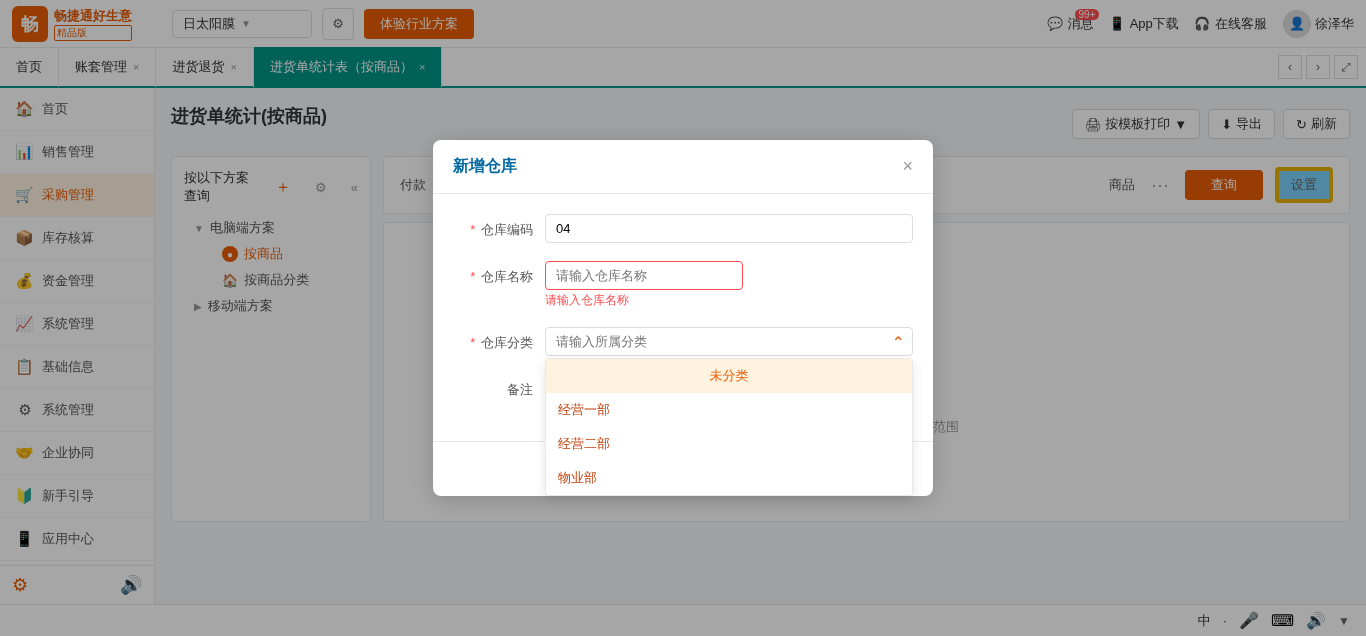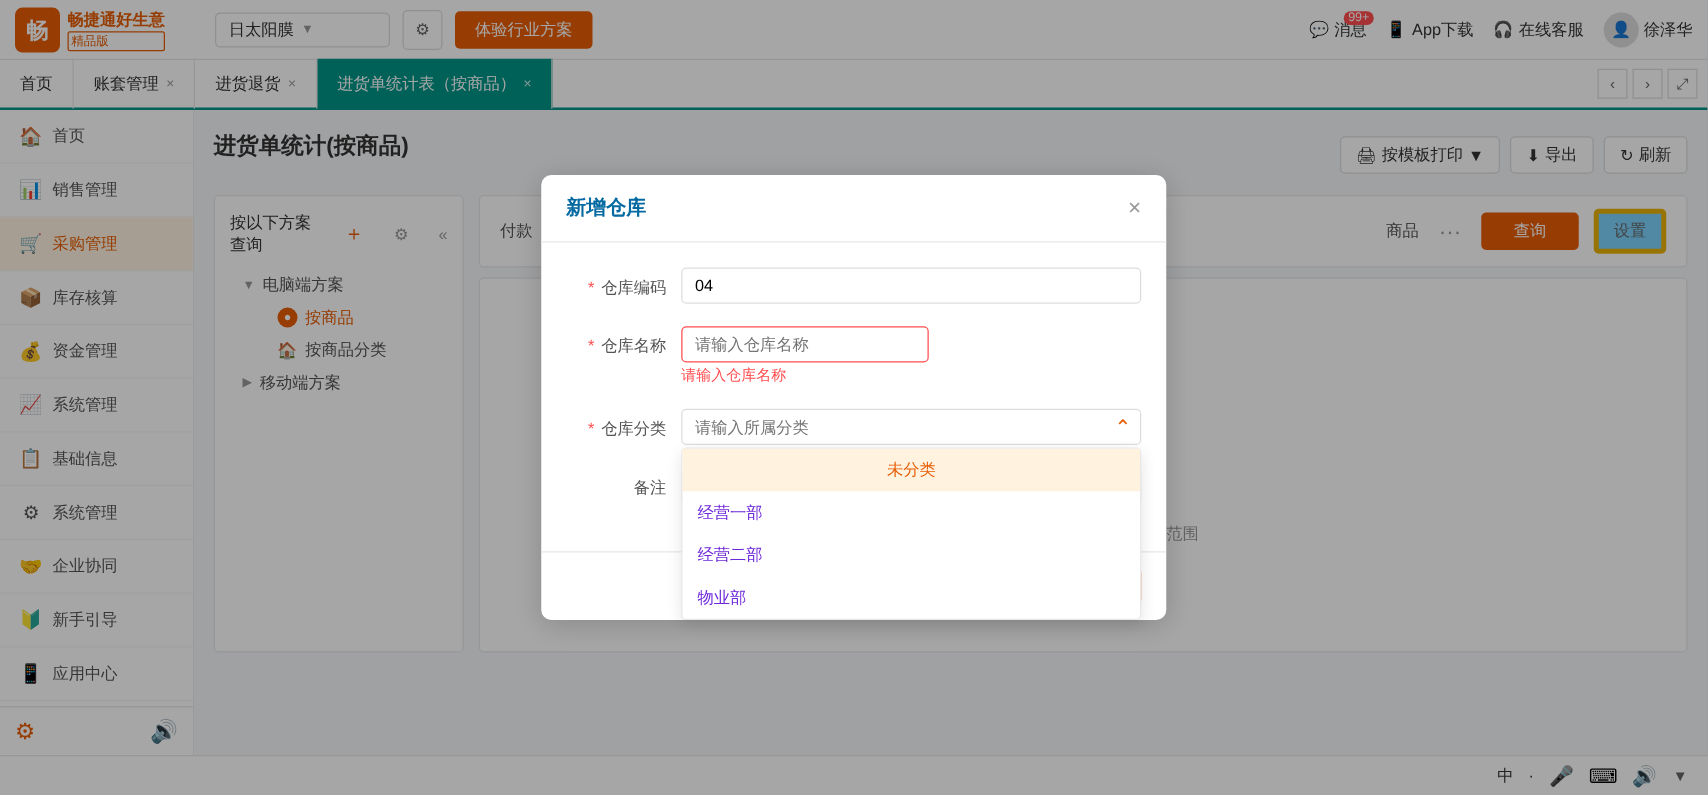--- a/index.html
+++ b/index.html
@@ -365,21 +365,21 @@
       right: 0;
       background: #fff;
       border: 1px solid #e8e8e8;
       border-radius: 4px;
       box-shadow: 0 4px 12px rgba(0,0,0,0.1);
       z-index: 200;
     }
     .dropdown-item {
       padding: 8px 12px;
       font-size: 13px;
-      color: #6d28d9;
+      color: #c2410c;
       cursor: pointer;
     }
     .dropdown-item.selected { background: #fff3e0; color: #e85d04; text-align: center; }
 
     
     .modal-footer {
       display: flex;
       justify-content: flex-end;
       padding: 12px 20px;
       border-top: 1px solid #e8e8e8;

